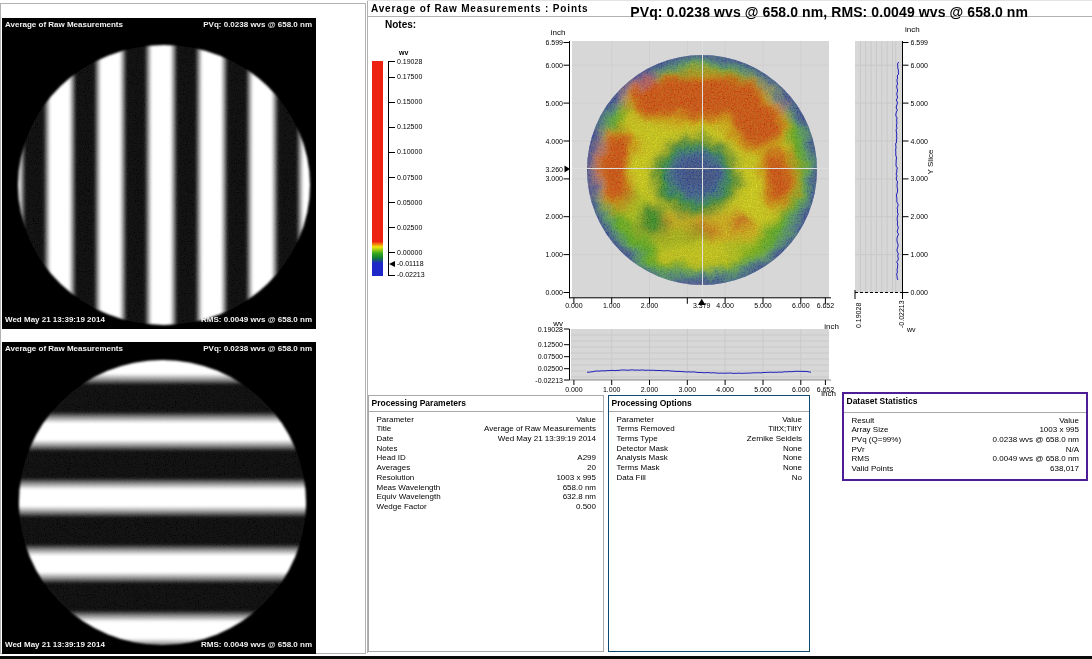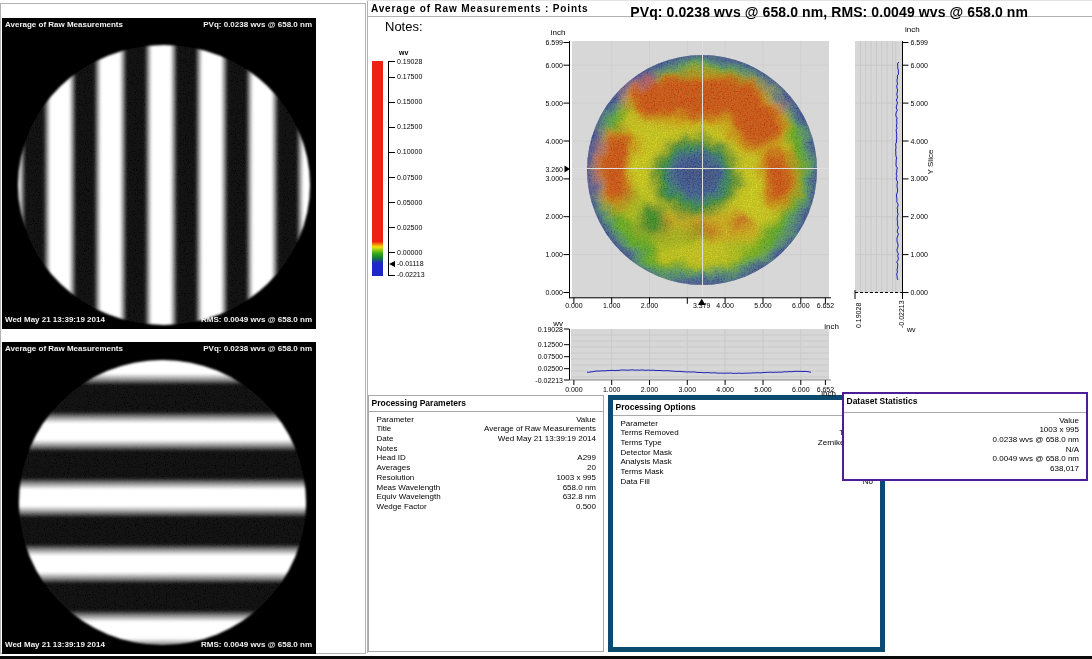--- a/index.html
+++ b/index.html
@@ -43,21 +43,21 @@
         </defs>
         <rect width="314" height="312" filter="url(#g2_342)" clip-path="url(#g2_342c)" opacity="0.08"></rect>
       </svg>
       <div style="position:absolute;top:2px;font-size:8px;font-weight:bold;color:#f2f2f2;white-space:nowrap;left:3px;">Average of Raw Measurements</div>
       <div style="position:absolute;top:2px;font-size:8px;font-weight:bold;color:#f2f2f2;white-space:nowrap;right:4px;">PVq: 0.0238 wvs @ 658.0 nm</div>
       <div style="position:absolute;top:298px;font-size:8px;font-weight:bold;color:#f2f2f2;white-space:nowrap;left:3px;">Wed May 21 13:39:19 2014</div>
       <div style="position:absolute;top:298px;font-size:8px;font-weight:bold;color:#f2f2f2;white-space:nowrap;right:4px;">RMS: 0.0049 wvs @ 658.0 nm</div>
     </div>
 <div style="position:absolute;left:371px;top:3px;font-size:10px;letter-spacing:0.85px;font-weight:bold;white-space:nowrap">Average of Raw Measurements : Points</div>
 <div style="position:absolute;right:64px;top:4px;font-size:14px;letter-spacing:0.1px;font-weight:bold;white-space:nowrap">PVq: 0.0238 wvs @ 658.0 nm, RMS: 0.0049 wvs @ 658.0 nm</div>
-<div style="position:absolute;left:385px;top:19px;font-size:13px;font-weight:normal">Notes:</div>
+<div style="position:absolute;left:385px;top:19px;font-size:10px;font-weight:bold">Notes:</div>
 <div style="position:absolute;left:372px;top:61px;width:11px;height:215px;background:linear-gradient(180deg,#ee2211 0%,#ee2211 84%,#f2e50e 86.5%,#35a91f 89.5%,#128031 91.5%,#1e28c8 94%,#1e28c8 100%)"></div>
     <div style="position:absolute;left:388px;top:61px;width:1px;height:215px;background:#000"></div>
     <div style="position:absolute;left:388px;top:61.1px;width:7px;height:1px;background:#000"></div>
     <div style="position:absolute;left:397px;top:57.6px;font-size:7px;line-height:8px">0.19028</div>
     <div style="position:absolute;left:388px;top:76.5px;width:7px;height:1px;background:#000"></div>
     <div style="position:absolute;left:397px;top:73.0px;font-size:7px;line-height:8px">0.17500</div>
     <div style="position:absolute;left:388px;top:101.6px;width:7px;height:1px;background:#000"></div>
     <div style="position:absolute;left:397px;top:98.1px;font-size:7px;line-height:8px">0.15000</div>
     <div style="position:absolute;left:388px;top:126.7px;width:7px;height:1px;background:#000"></div>
     <div style="position:absolute;left:397px;top:123.2px;font-size:7px;line-height:8px">0.12500</div>
@@ -301,24 +301,25 @@
         <text x="23" y="11" text-anchor="end" font-size="8px">wv</text>
         <text x="296" y="81" text-anchor="end" font-size="8px">inch</text>
       </g>
     </svg>
 <div style="position:absolute;left:368px;top:395px;width:236px;height:257px;border:1px solid #a9a9a9;background:#fff">
       <div style="position:absolute;left:2.5px;top:2px;font-size:8.5px;font-weight:bold">Processing Parameters</div>
       <div style="position:absolute;left:0;top:14.5px;width:100%;height:1px;background:#a9a9a9"></div>
       <div style="position:absolute;left:7.5px;top:18.5px;font-size:8px;line-height:9.72px">Parameter<br>Title<br>Date<br>Notes<br>Head ID<br>Averages<br>Resolution<br>Meas Wavelength<br>Equiv Wavelength<br>Wedge Factor</div>
       <div style="position:absolute;right:7px;top:18.5px;font-size:8px;line-height:9.72px;text-align:right">Value<br>Average of Raw Measurements<br>Wed May 21 13:39:19 2014<br>&nbsp;<br>A299<br>20<br>1003 x 995<br>658.0 nm<br>632.8 nm<br>0.500</div>
     </div>
-<div style="position:absolute;left:608px;top:395px;width:277px;height:257px;border:5px solid #0c4a6e;background:#fff">
+<div style="position:absolute;left:608px;top:395px;width:202px;height:257px;border:1px solid #0c4a6e;background:#fff">
       <div style="position:absolute;left:2.5px;top:2px;font-size:8.5px;font-weight:bold">Processing Options</div>
       <div style="position:absolute;left:0;top:14.5px;width:100%;height:1px;background:#a9a9a9"></div>
       <div style="position:absolute;left:7.5px;top:18.5px;font-size:8px;line-height:9.72px">Parameter<br>Terms Removed<br>Terms Type<br>Detector Mask<br>Analysis Mask<br>Terms Mask<br>Data Fill</div>
       <div style="position:absolute;right:7px;top:18.5px;font-size:8px;line-height:9.72px;text-align:right">Value<br>TiltX;TiltY<br>Zernike Seidels<br>None<br>None<br>None<br>No</div>
     </div>
 <div style="position:absolute;left:842px;top:392px;width:246px;height:89px;border:2px solid #4c1d95;background:#fff">
       <div style="position:absolute;left:2.5px;top:2px;font-size:8.5px;font-weight:bold">Dataset Statistics</div>
       <div style="position:absolute;left:0;top:17.5px;width:100%;height:1px;background:#a9a9a9"></div>
+      <div style="position:absolute;left:7.5px;top:21.5px;font-size:8px;line-height:9.72px">Result<br>Array Size<br>PVq (Q=99%)<br>PVr<br>RMS<br>Valid Points</div>
       <div style="position:absolute;right:7px;top:21.5px;font-size:8px;line-height:9.72px;text-align:right">Value<br>1003 x 995<br>0.0238 wvs @ 658.0 nm<br>N/A<br>0.0049 wvs @ 658.0 nm<br>638,017</div>
     </div>
 <div style="position:absolute;left:0;top:656px;width:1092px;height:3px;background:#0a0a0a"></div>
 </div>
 </body></html>

